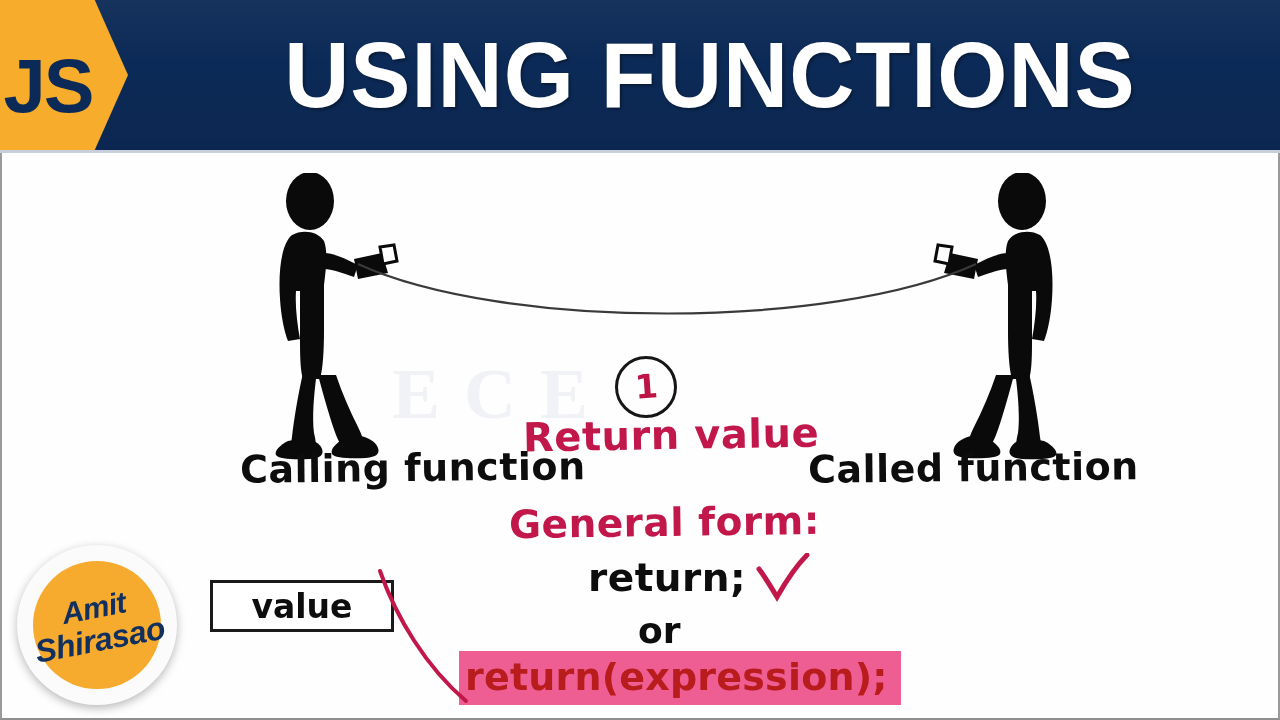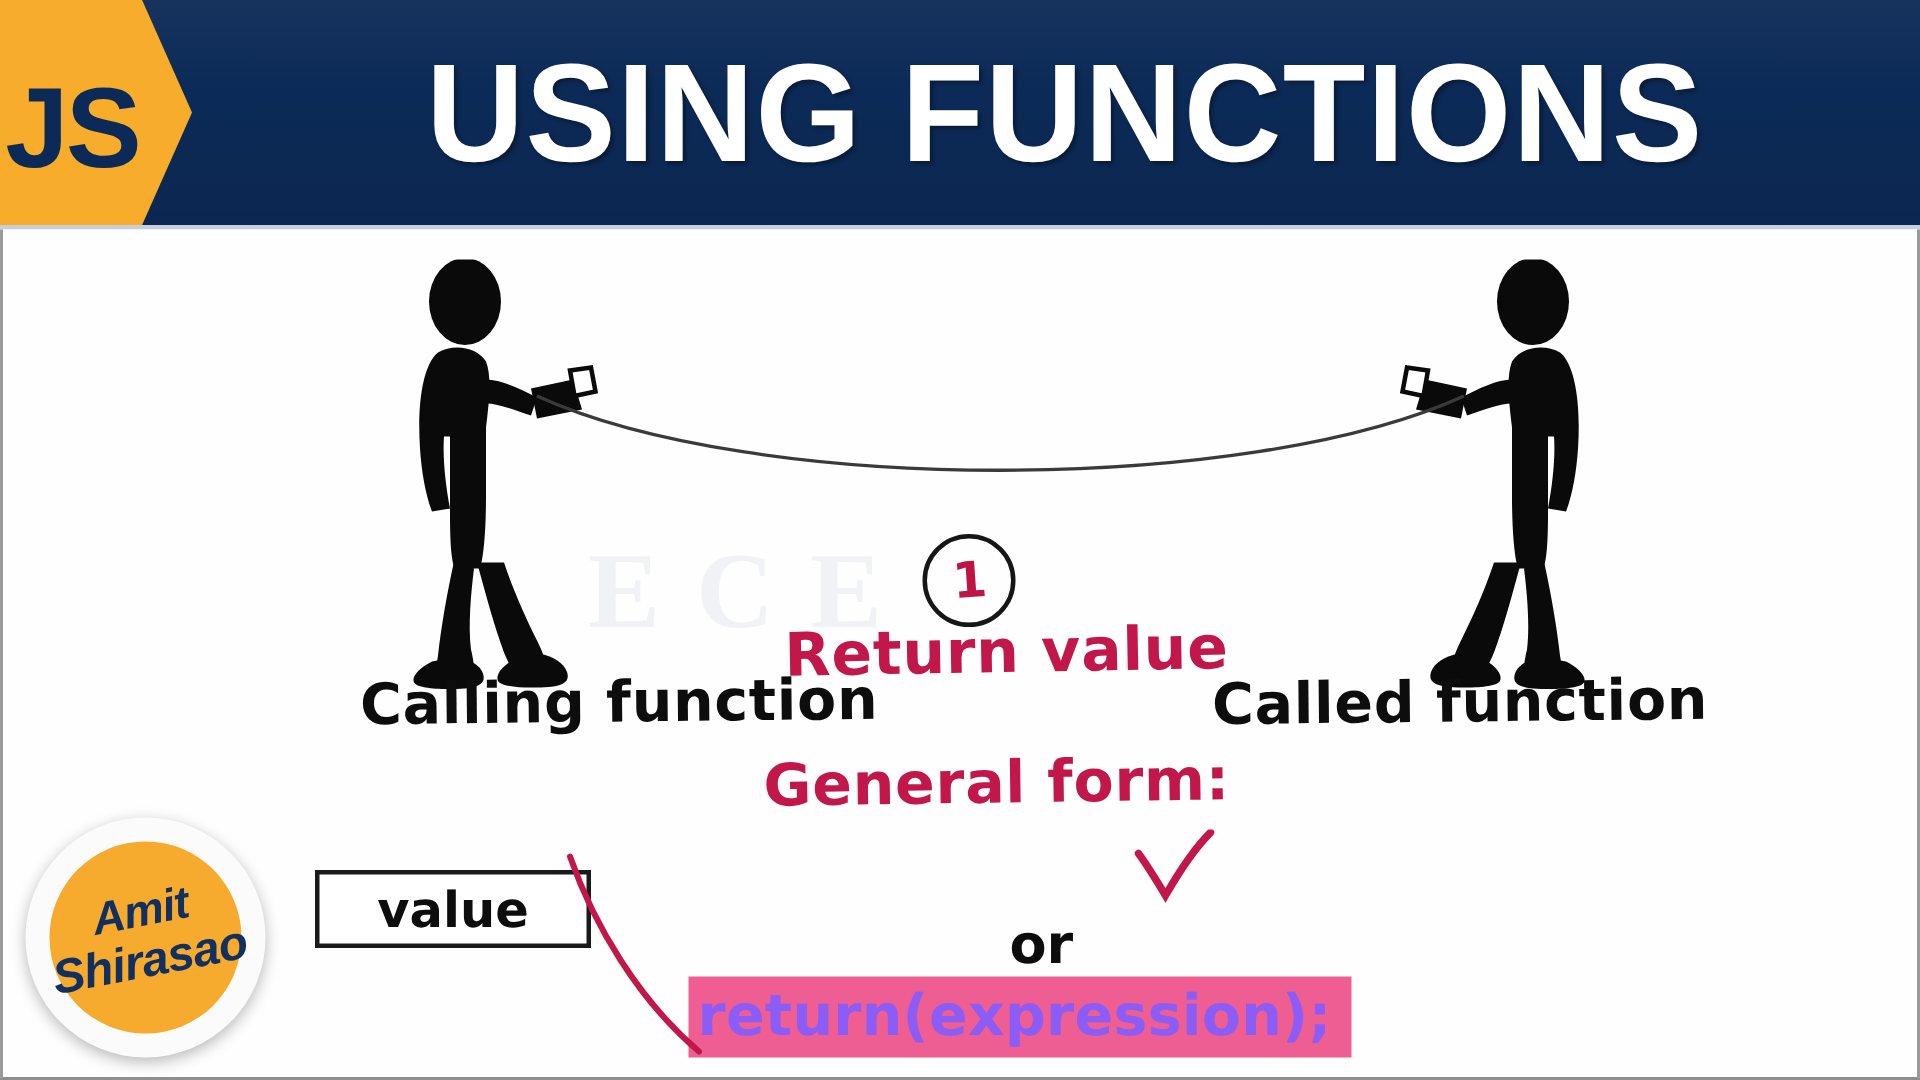--- a/index.html
+++ b/index.html
@@ -228,36 +228,35 @@
     top: 400px;
     width: 60px;
     height: 52px;
   }
 
   .label-or {
     left: 636px;
     top: 460px;
     font-size: 36px;
     color: #0d0d0d;
-    margin-left: 35px;
   }
 
   .return-expr-highlight {
     position: absolute;
     left: 457px;
     top: 498px;
     width: 442px;
     height: 54px;
     background: #ee5e93;
   }
   .label-return-expr {
     left: 463px;
     top: 505px;
     font-size: 38px;
-    color: #8b5cf6;
+    color: #b91c1c;
     letter-spacing: 0.2px;
   }
 
   
   .value-box {
     position: absolute;
     left: 208px;
     top: 427px;
     width: 184px;
     height: 52px;
@@ -397,20 +396,21 @@
       <div class="hand label-called">Called function</div>
 
       <div class="step-circle">
         <span class="step-circle-num">1</span>
       </div>
 
       <div class="hand label-return-value">Return value</div>
 
       <div class="hand label-general-form">General form:</div>
 
+      <div class="hand label-return-stmt">return;</div>
       <div class="check-mark">
         <svg width="60" height="52" viewBox="0 0 60 52" aria-hidden="true">
           <path d="M4,16 C10,24 16,34 22,44 C30,30 40,14 52,2" fill="none" stroke="#c2174a" stroke-width="5" stroke-linecap="round"></path>
         </svg>
       </div>
 
       <div class="hand label-or">or</div>
 
       <div class="return-expr-highlight"></div>
       <div class="hand label-return-expr">return(expression);</div>

